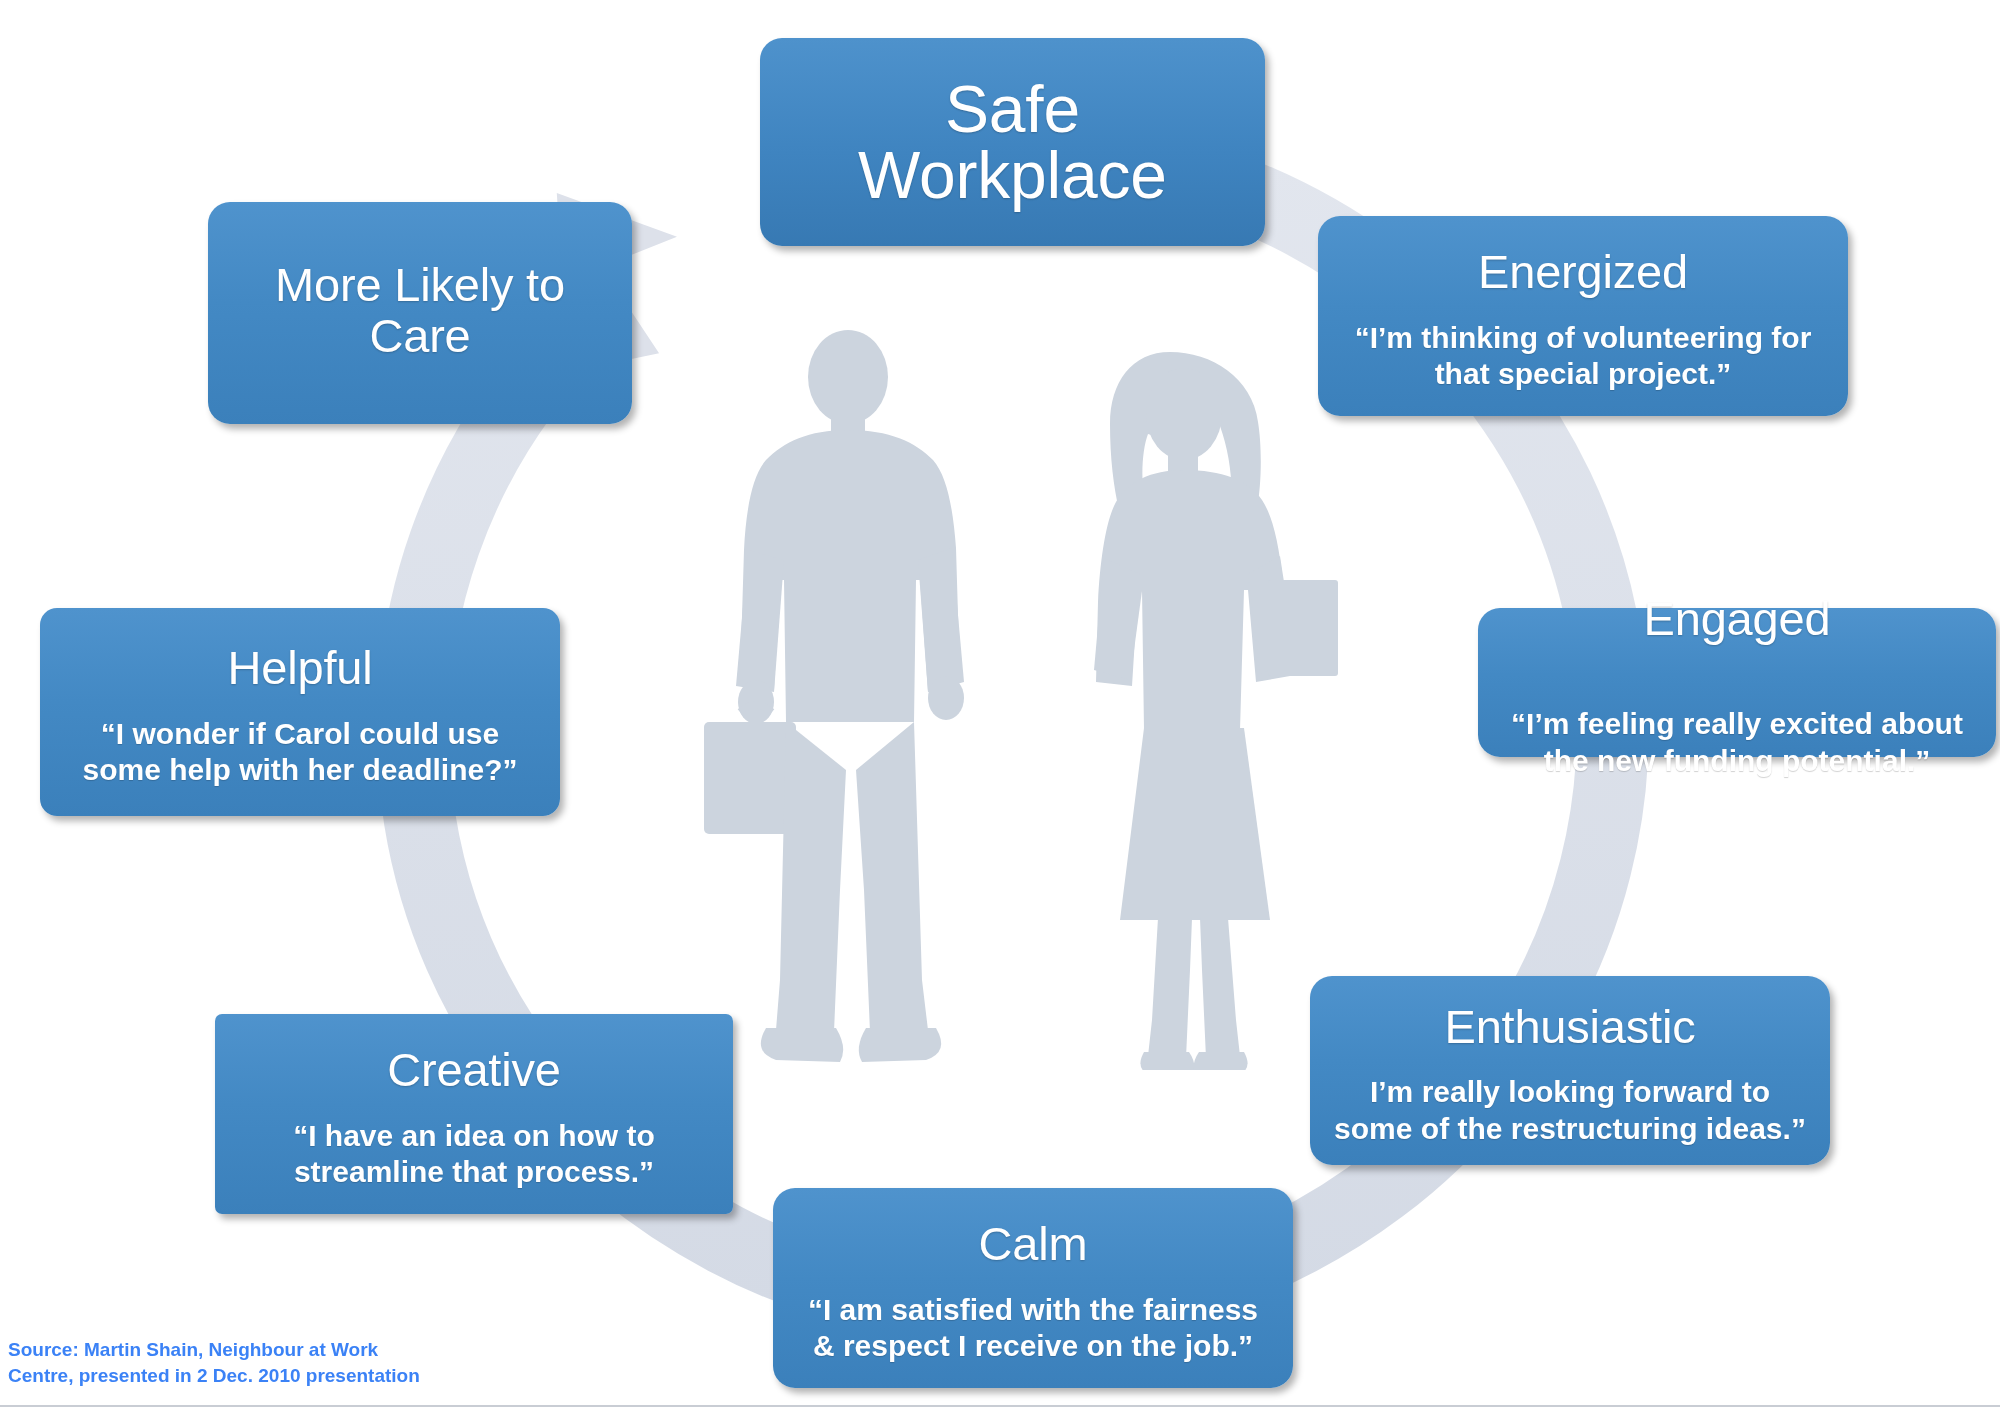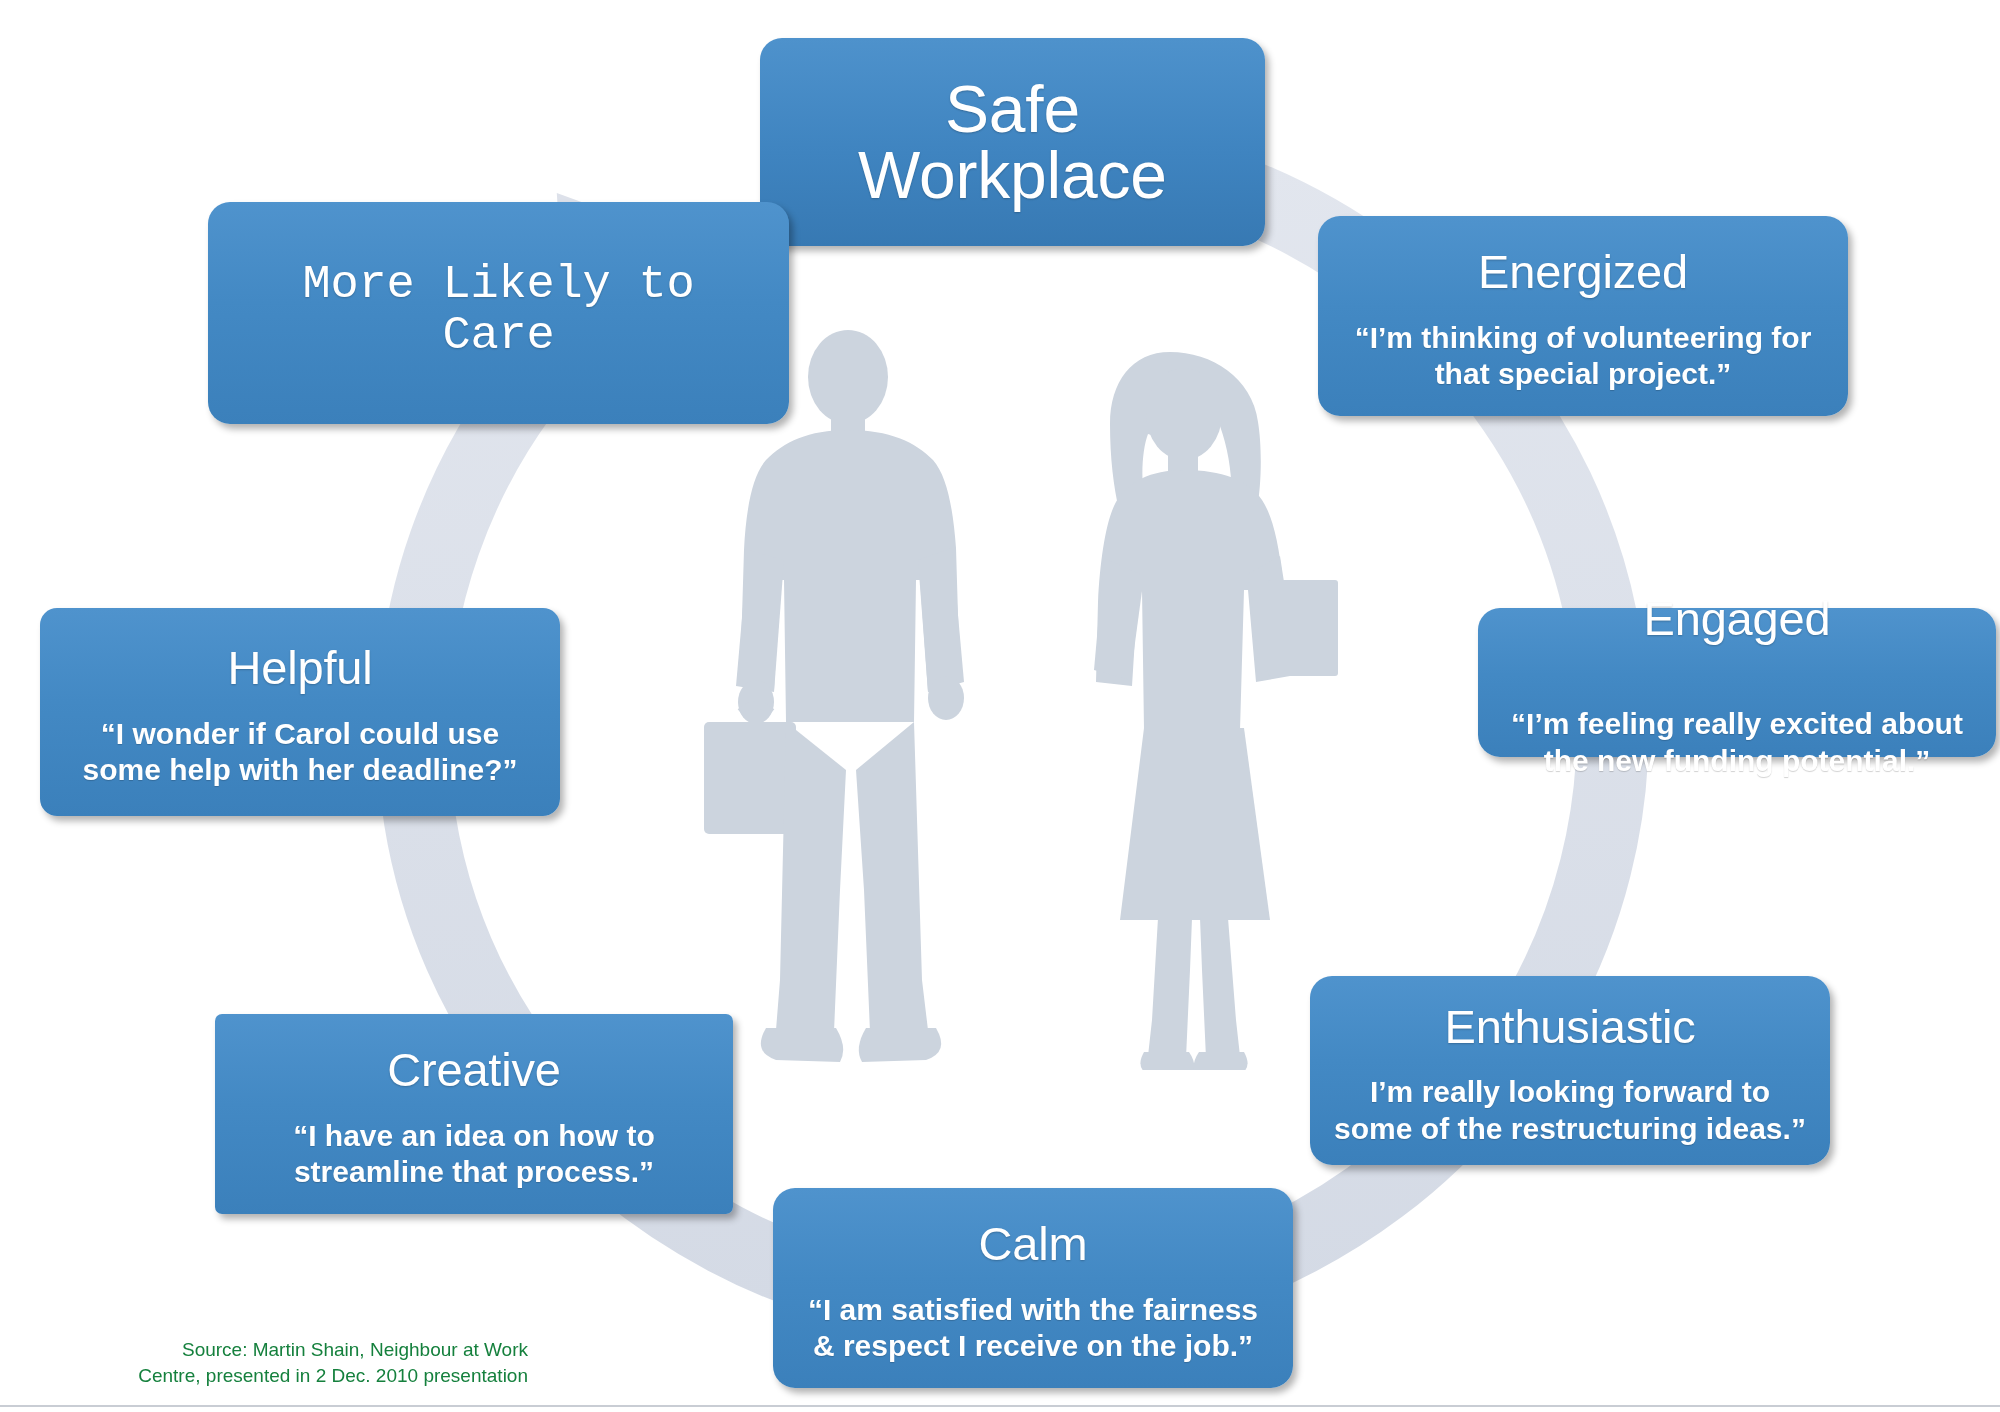--- a/index.html
+++ b/index.html
@@ -83,21 +83,21 @@
   #node-hub {
     left: 760px;
     top: 38px;
     width: 505px;
     height: 208px;
     background: linear-gradient(180deg, #4e92cc 0%, #3f84c0 55%, #3779b3 100%);
     padding: 0;
   }
   #node-hub .title { font-size: 66px; line-height: 1.0; }
 
-  #node-care      { left: 208px;  top: 202px;  width: 581px; height: 222px; font-family: Liberation Mono, monospace; }
+  #node-care      { left: 208px;  top: 202px;  width: 424px; height: 222px; }
   #node-energized { left: 1318px; top: 216px;  width: 530px; height: 200px; }
   #node-helpful   { left: 40px;   top: 608px;  width: 520px; height: 208px; border-radius: 17px; }
   #node-engaged   { left: 1478px; top: 608px;  width: 518px; height: 149px; gap: 40px; }
   #node-creative  { left: 215px;  top: 1014px; width: 518px; height: 200px; border-radius: 7px; }
   #node-enthus    { left: 1310px; top: 976px; width: 520px; height: 189px; justify-content: center; }
   #node-calm      { left: 773px;  top: 1188px; width: 520px; height: 200px; }
 
   #node-care .title,
   #node-energized .title,
   #node-helpful .title,
@@ -109,24 +109,24 @@
   #node-care .quote { font-size: 29px; }
 
   
   .source-note {
     position: absolute;
     left: 8px;
     top: 1337px;
     width: 520px;
     font-size: 19px;
     line-height: 1.38;
-    color: #15803d;
-    font-weight: 400;
+    color: #3b82f6;
+    font-weight: 700;
     white-space: pre-line;
-    text-align: right;
+    text-align: left;
   }
 
   .bottom-rule {
     position: absolute;
     left: 0;
     top: 1405px;
     width: 2000px;
     height: 2px;
     background: #c9cdd4;
   }

